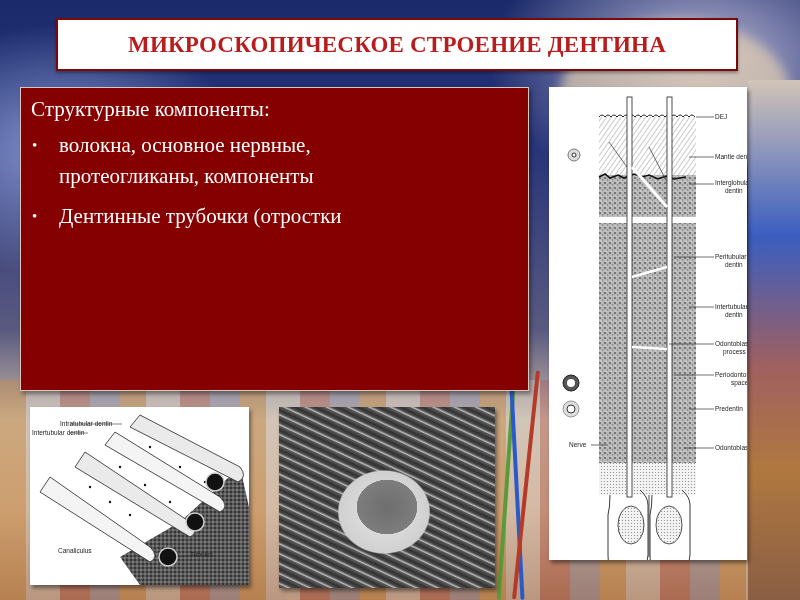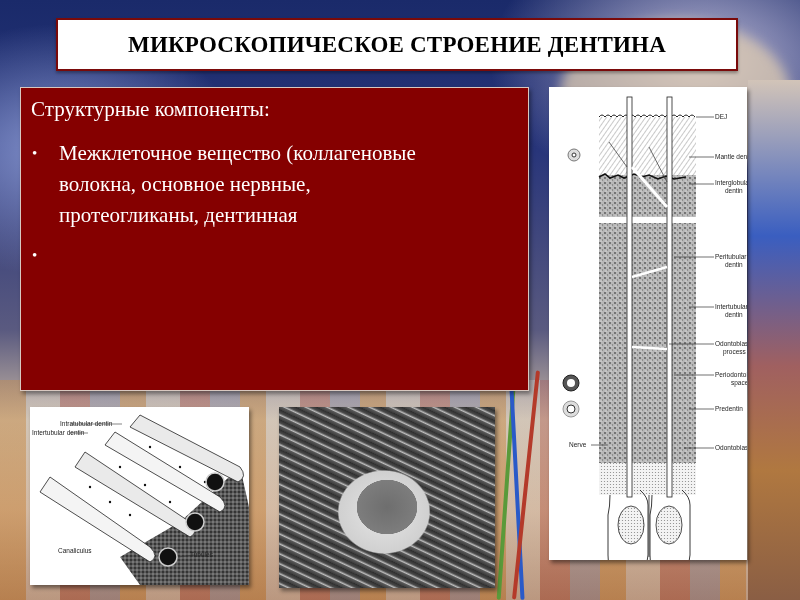--- a/index.html
+++ b/index.html
@@ -20,26 +20,26 @@
   }
   .bg-tooth { position:absolute; left:560px; top:20px; width:230px; height:150px;
     border-radius:50% 50% 40% 40%; background:rgba(225,205,175,0.7); filter:blur(6px); }
   .bg-right { position:absolute; left:748px; top:80px; width:52px; height:520px;
     background: linear-gradient(180deg, #d2c4b8 0%, #3a5ec0 30%, #a06060 55%, #b07840 75%, #8a5e44 100%); }
   .cable { position:absolute; width:4px; border-radius:2px; }
 
   .title-box { position:absolute; left:56px; top:18px; width:678px; height:49px;
     background:#fff; border:2px solid #7a0a0a; box-shadow:0 2px 3px rgba(0,0,0,0.35);
     display:flex; align-items:center; justify-content:center; }
-  .title-text { color:#000000; font-weight:bold; font-size:23px; letter-spacing:0.2px; }
+  .title-text { color:#b91c1c; font-weight:bold; font-size:23px; letter-spacing:0.2px; }
 
   .panel { position:absolute; left:20px; top:87px; width:509px; height:304px;
     background:#850000; border:1px solid #d8c8c0; box-shadow:2px 3px 4px rgba(0,0,0,0.4);
     color:#fff; box-sizing:border-box; padding:8px 10px 0 10px; }
-  .panel-heading { font-size:21px; line-height:26px; margin:0 0 16px 0; }
+  .panel-heading { font-size:21px; line-height:26px; margin:0 0 8px 0; }
   .bullet-list { list-style:none; margin:0; padding:0; }
   .bullet { position:relative; padding-left:28px; font-size:21px; line-height:31px; margin-bottom:7px; }
   .bullet-dot { position:absolute; left:1px; top:0; font-size:15px; }
   .bullet-line { display:block; }
 
   .img-card { position:absolute; background:#fff; box-shadow:2px 3px 4px rgba(0,0,0,0.45); overflow:hidden; }
   .diagram-right { left:549px; top:87px; width:198px; height:473px; }
   .diagram-left { left:30px; top:407px; width:219px; height:178px; }
   .sem-photo { left:279px; top:407px; width:216px; height:181px;
     background: radial-gradient(ellipse 50px 45px at 108px 100px, #6e6e6e 0%, #7d7d7d 60%, rgba(0,0,0,0) 61%),
@@ -62,26 +62,26 @@
 
 <div class="title-box">
   <span class="title-text">МИКРОСКОПИЧЕСКОЕ СТРОЕНИЕ ДЕНТИНА</span>
 </div>
 
 <div class="panel">
   <div class="panel-heading">Структурные компоненты:</div>
   <ul class="bullet-list">
     <li class="bullet">
       <span class="bullet-dot">•</span>
-      <span class="bullet-line">Межклеточное вещество (коллагеновые</span>
       <span class="bullet-line">волокна, основное нервные,</span>
-      <span class="bullet-line">протеогликаны, дентинная</span>
+      <span class="bullet-line">протеогликаны, компоненты</span>
     </li>
     <li class="bullet" style="line-height:34px;">
       <span class="bullet-dot">•</span>
+      <span class="bullet-line">Дентинные трубочки (отростки</span>
     </li>
   </ul>
 </div>
 
 <div class="img-card diagram-right">
   <svg width="198" height="473" viewBox="0 0 198 473">
     <defs>
       <pattern id="hatch" width="4" height="4" patternUnits="userSpaceOnUse" patternTransform="rotate(35)">
         <line x1="0" y1="0" x2="0" y2="4" stroke="#777" stroke-width="0.8"></line>
       </pattern>

